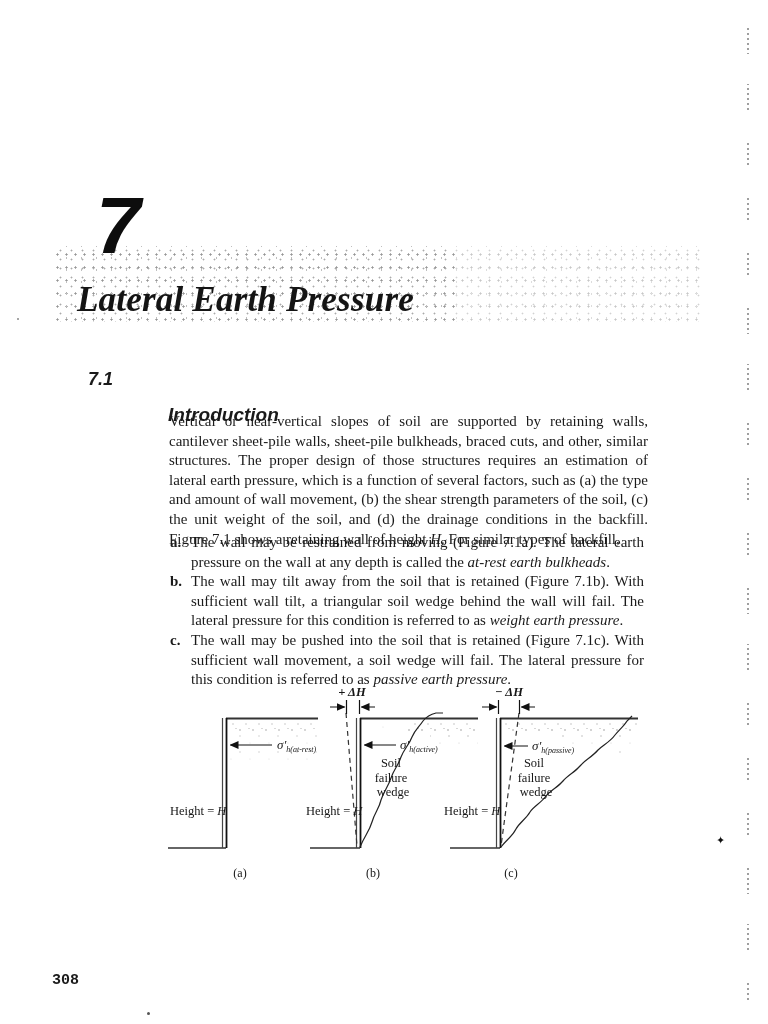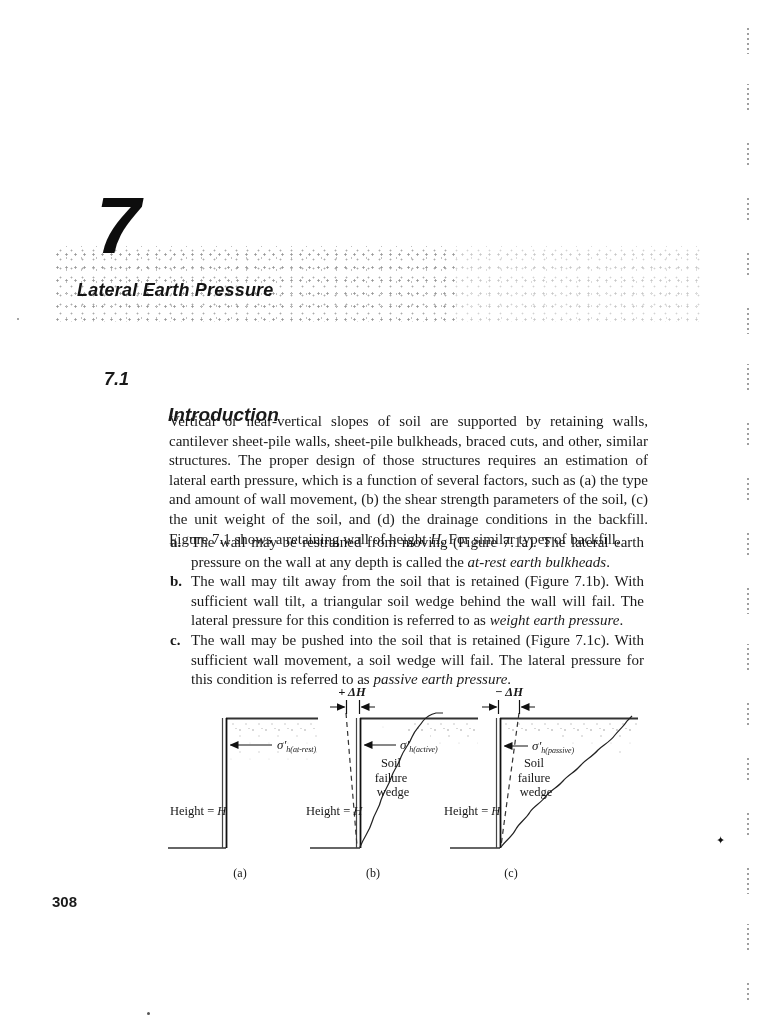--- a/index.html
+++ b/index.html
@@ -24,28 +24,28 @@
   .speckle.dense { left:55px; top:246px; width:400px; height:76px; opacity:.55; }
 
   .chapter-number {
     position:absolute; left:96px; top:186px;
     font-family:"Liberation Sans", sans-serif;
     font-weight:bold; font-style:italic; font-size:80px; line-height:1;
     color:#0d0d0d; letter-spacing:-2px;
   }
   .chapter-title {
     position:absolute; left:77px; top:280px;
-    font-family:Liberation Sans, sans-serif;
-    font-weight:bold; font-style:italic; font-size:18px;
+    font-family:Liberation Serif, serif;
+    font-weight:bold; font-style:italic; font-size:35px;
     color:#141414; letter-spacing:.2px;
   }
 
   .section-heading { position:absolute; top:369px; left:88px;
     font-family:"Liberation Sans", sans-serif; font-weight:bold; font-style:italic; }
-  .section-number { font-size:18px;margin-left:16px; }
+  .section-number { font-size:18px; }
   .section-title  { position:absolute; left:80px; top:-1px; font-size:19px; white-space:nowrap;margin-top:36px; }
 
   .body-text {
     position:absolute; left:165px; top:408px; width:479px;
     font-size:15px; line-height:19.6px; text-align:justify; margin:4px;
   }
   .list { position:absolute; left:170px; top:533px; width:474px; }
   .list-item {
     position:relative; padding-left:21px;
     font-size:15px; line-height:19.6px; text-align:justify;
@@ -54,22 +54,22 @@
 
   .figure-svg { position:absolute; left:160px; top:683px; }
 
   .figure-caption { position:absolute; left:166px; top:893px; font-size:13.5px; }
   .figure-caption .cap-label {
     font-family:"Liberation Sans", sans-serif; font-weight:bold; font-style:italic;
     margin-right:12px;
   }
 
   .page-number {
-    position:absolute; left:52px; top:893px;
-    font-family:Liberation Sans, sans-serif; font-weight:bold; font-size:15px;
+    position:absolute; left:52px; top:972px;
+    font-family:Liberation Mono, monospace; font-weight:bold; font-size:15px;
   }
 
   
   .edge-marks {
     position:absolute; right:19px; top:28px; height:975px; width:2px;
     background-image:
       repeating-linear-gradient(180deg, transparent 0 26px, #fff 26px 56px),
       repeating-linear-gradient(180deg, #6d6d6d 0 2px, transparent 2px 5px);
     opacity:.65;
   }

